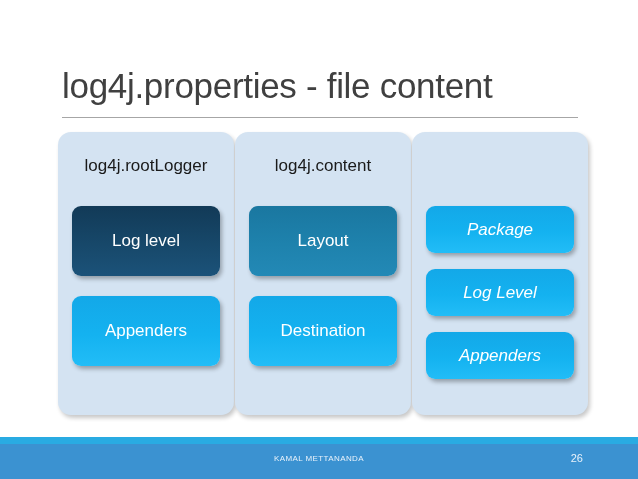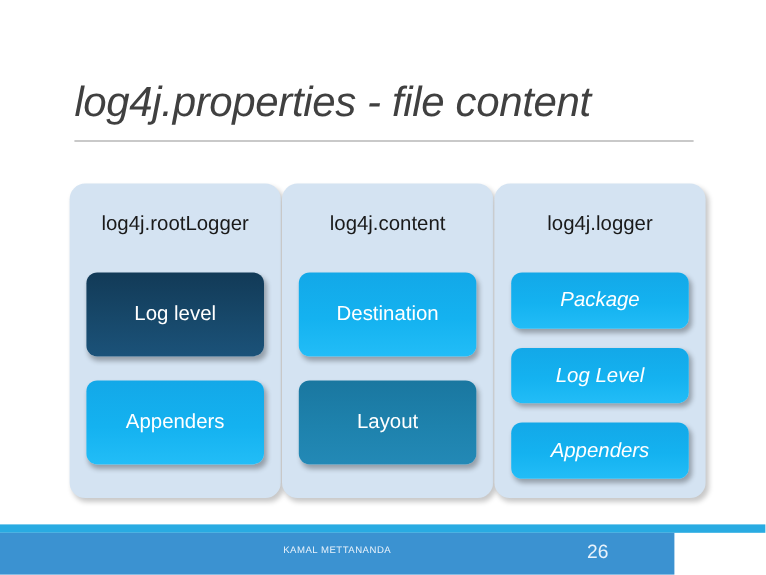--- a/index.html
+++ b/index.html
@@ -21,21 +21,20 @@
     position: absolute;
     left: 62px;
     top: 64px;
     width: 520px;
     font-size: 35px;
     line-height: 44px;
     color: #404040;
     font-weight: 400;
     letter-spacing: -0.3px;
     white-space: nowrap;
-    font-style: italic;
   }
   .title-rule {
     position: absolute;
     left: 62px;
     top: 117px;
     width: 516px;
     height: 1px;
     background: #a6a6a6;
   }
 
@@ -50,21 +49,20 @@
     justify-content: space-between;
   }
   .panel {
     width: 176px;
     background: #d4e3f2;
     border-radius: 13px;
     box-shadow: 2px 3px 4px rgba(0,0,0,0.22);
     position: relative;
     box-sizing: border-box;
     padding: 0;
-    margin-top: 21px;
   }
   .panel-header {
     position: absolute;
     top: 24px;
     left: 0;
     right: 0;
     text-align: center;
     font-size: 17px;
     color: #1a1a1a;
     line-height: 20px;
@@ -123,39 +121,39 @@
     left: 0;
     top: 437px;
     width: 638px;
     height: 7px;
     background: #29abe2;
   }
   .footer-bar {
     position: absolute;
     left: 0;
     top: 444px;
-    width: 562px;
+    width: 638px;
     height: 35px;
     background: #3b92d1;
   }
   .footer-author {
     position: absolute;
     left: 0;
     right: 0;
     top: 10px;
     text-align: center;
     font-size: 8px;
     letter-spacing: 0.4px;
     color: #e8f2fb;
   }
   .footer-page {
     position: absolute;
     right: 55px;
     top: 8px;
-    font-size: 16px;
+    font-size: 11px;
     color: #e8f2fb;
   }
 </style>
 </head>
 <body>
 
 <div class="slide-title">log4j.properties - file content</div>
 
 <div class="title-rule"></div>
 
@@ -165,27 +163,26 @@
     <div class="panel-header">log4j.rootLogger</div>
     <div class="panel-body two-items">
       <div class="chip navy">Log level</div>
       <div class="chip cyan">Appenders</div>
     </div>
   </div>
 
   <div class="panel">
     <div class="panel-header">log4j.content</div>
     <div class="panel-body two-items">
+      <div class="chip teal">Layout</div>
       <div class="chip cyan">Destination</div>
-      <div class="chip teal">Layout</div>
     </div>
   </div>
 
   <div class="panel">
-    <div class="panel-header">log4j.logger</div>
     <div class="panel-body three-items">
       <div class="chip cyan">Package</div>
       <div class="chip cyan">Log Level</div>
       <div class="chip cyan">Appenders</div>
     </div>
   </div>
 
 </div>
 
 <div class="footer-accent"></div>

